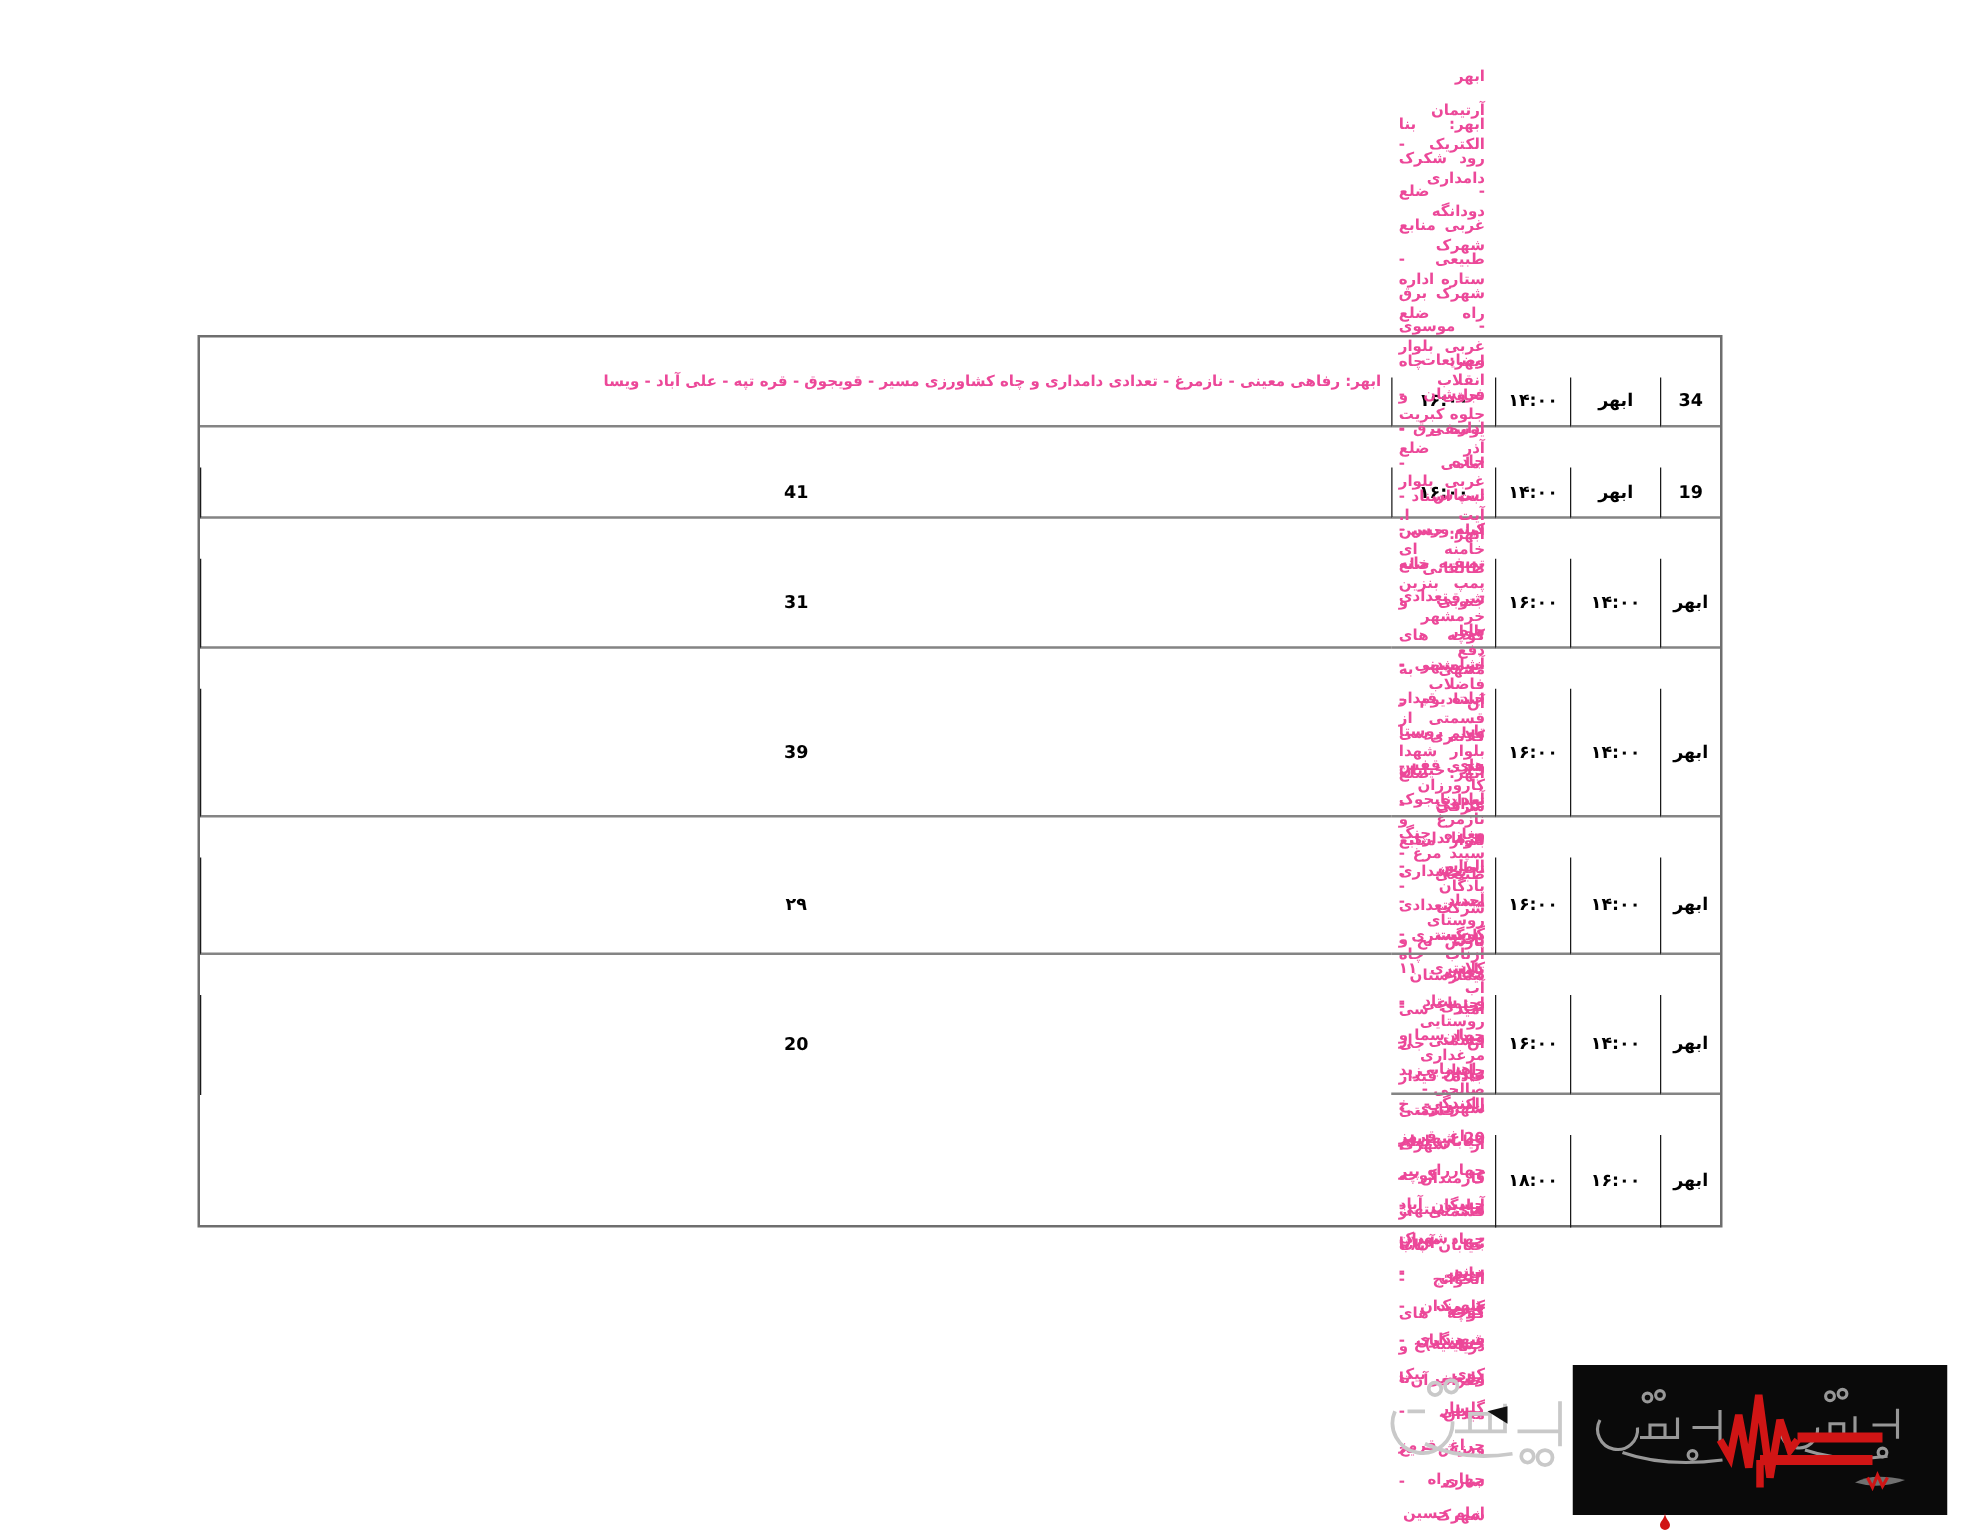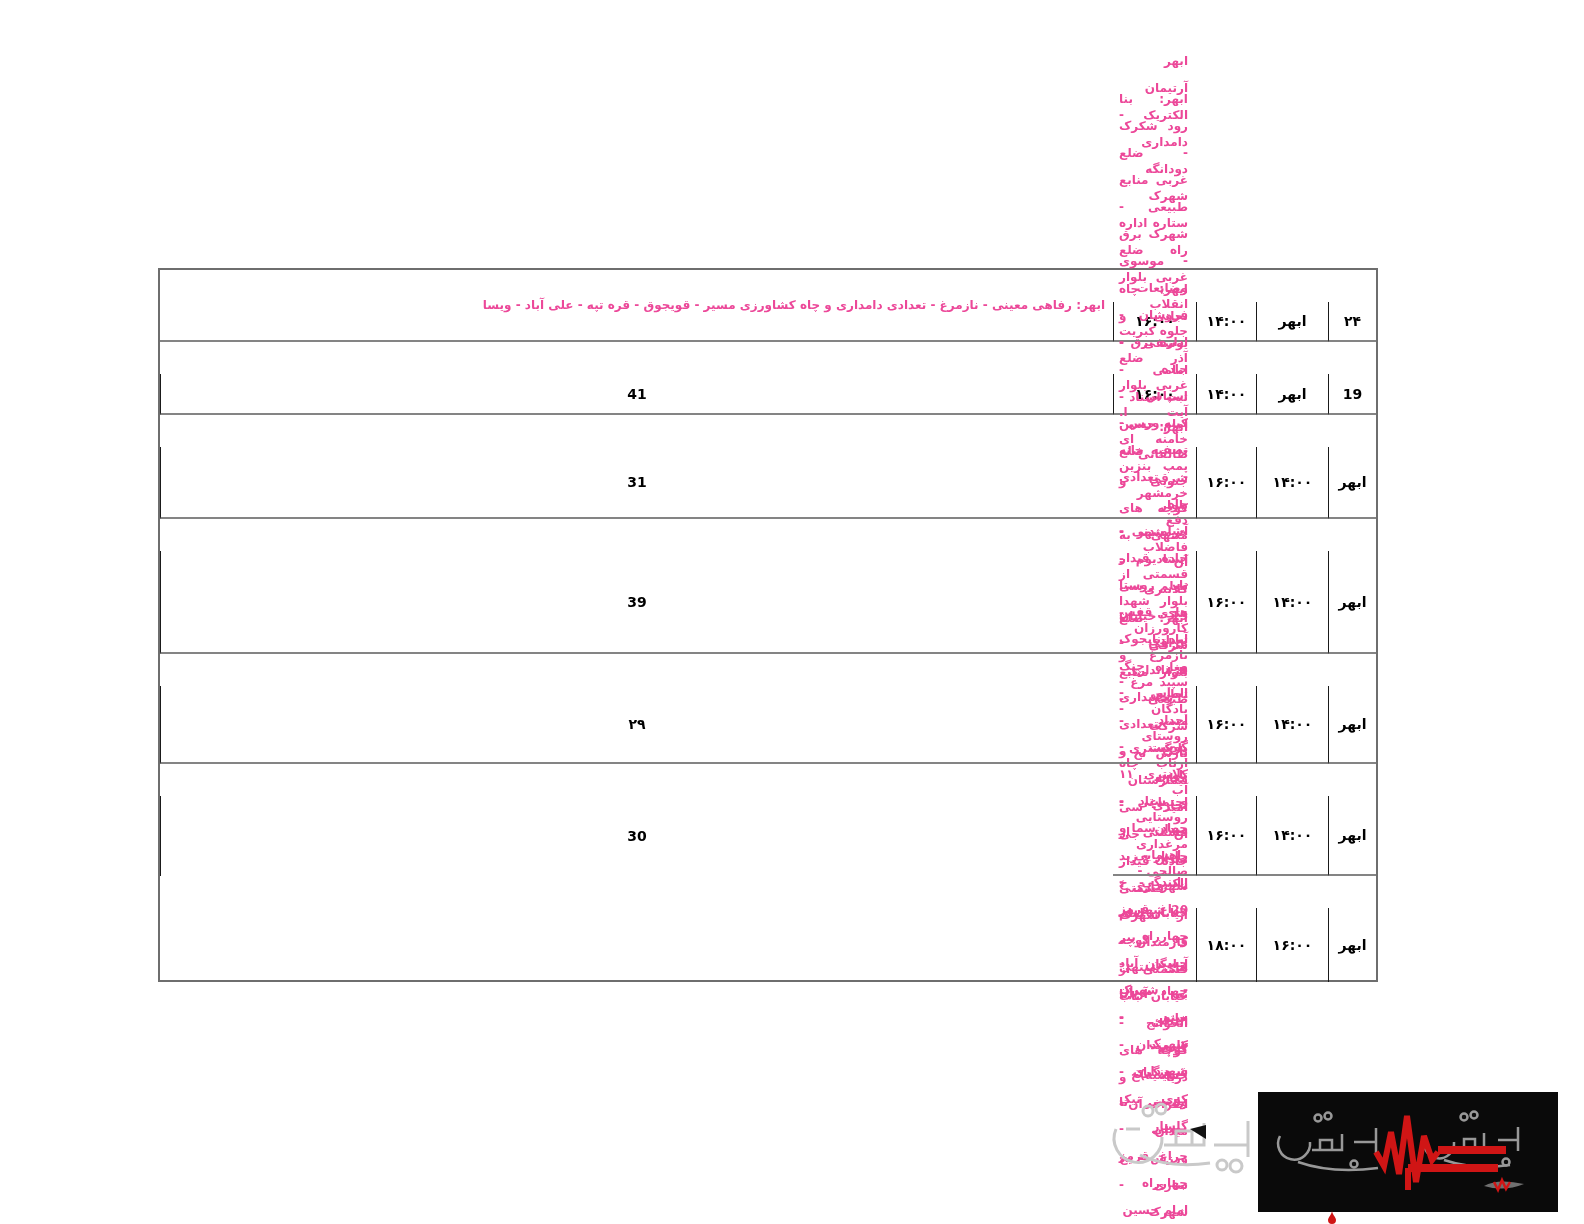--- a/index.html
+++ b/index.html
@@ -40,21 +40,21 @@
   }
   .watermark{position:absolute;left:1106px;top:1093px;width:156px;height:92px;}
   .pulse-logo{position:absolute;left:1258px;top:1092px;width:300px;height:120px;}
   .drip{position:absolute;left:1324px;top:1210px;width:16px;height:14px;}
 </style>
 </head>
 <body>
 
 <div class="schedule-table">
 
-  <div class="cell v num-cell">۲۴</div>
+  <div class="cell v num-cell">34</div>
   <div class="cell v city-cell">ابهر</div>
   <div class="cell v time-cell">۱۴:۰۰</div>
   <div class="cell v time-cell">۱۶:۰۰</div>
   <div class="cell desc-cell">
       <div class="desc-text">ابهر: رفاهی معینی - نازمرغ - تعدادی دامداری و چاه کشاورزی مسیر - قویجوق - قره تپه - علی آباد - ویسا</div>
     </div>
 
   <div class="cell v num-cell">19</div>
   <div class="cell v city-cell">ابهر</div>
   <div class="cell v time-cell">۱۴:۰۰</div>
@@ -86,21 +86,21 @@
 
   <div class="cell v num-cell">۲۹</div>
   <div class="cell v city-cell">ابهر</div>
   <div class="cell v time-cell">۱۴:۰۰</div>
   <div class="cell v time-cell">۱۶:۰۰</div>
   <div class="cell desc-cell">
       <div class="desc-text">ابهر: طالقانی جنوبی و کوچه های منتهی به آن - کلانتری 15 خیابان عراقی - فرمانداری - بخشداری - تعدادی بانک و مغازه تجاری - قسمتی از میدان شهرداری - خیابان امام و کوچه های منتهی به آن(تا ابتدای کوچه حسینیه)خ ولیعصر تا مصلی - چراغ قرمز چهارراه امام حسین</div>
     </div>
 
   <div class="lastrow" style="display:contents">
-    <div class="cell v num-cell">30</div>
+    <div class="cell v num-cell">20</div>
     <div class="cell v city-cell">ابهر</div>
     <div class="cell v time-cell">۱۶:۰۰</div>
     <div class="cell v time-cell">۱۸:۰۰</div>
     <div class="cell desc-cell">
         <div class="desc-text">ابهر: ضلع شرقی بلوار منابع طبیعی - شرکت پارس نخ - بیمارستان امید - سی ان جی جاده قیدار - قسمتی از شهرک کارمندان - قسمتی از خیابان باب الحوائج - کوچه های دریا و اطراف آن - میدان ورزش - یخ سازی - شهرک مردانی</div>
       </div>
   </div>
 </div>
 
 <svg class="watermark" viewBox="0 0 156 92" aria-hidden="true">

